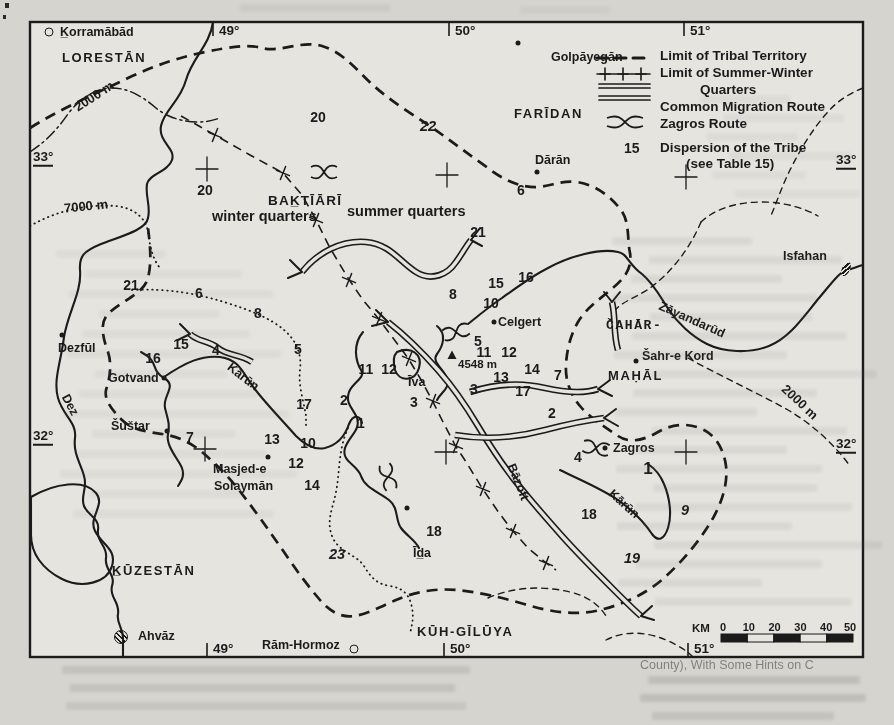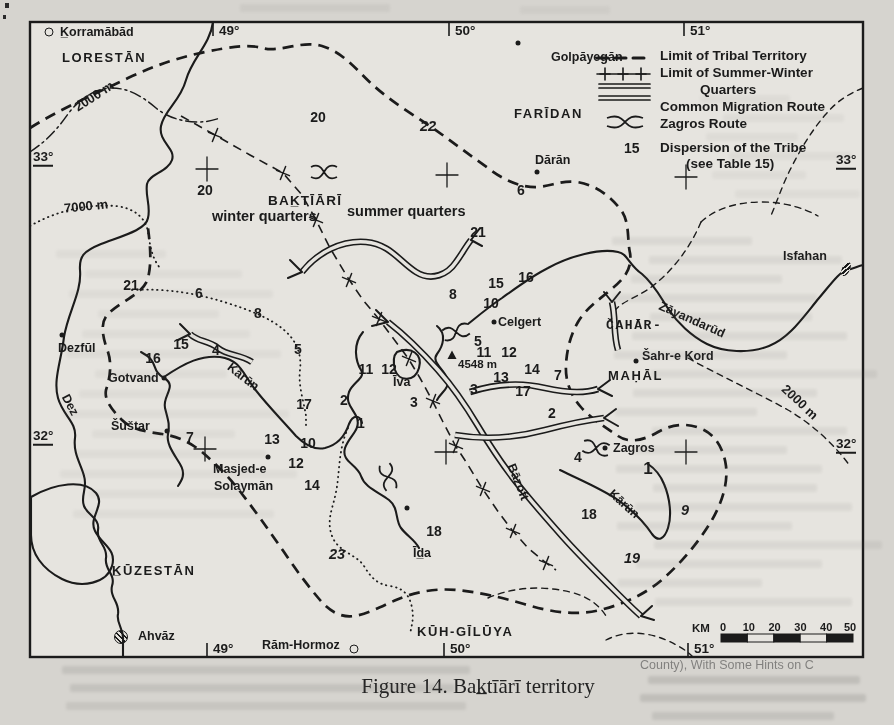--- a/index.html
+++ b/index.html
@@ -218,21 +218,20 @@
       <rect x="106.6" y="2" width="26.4" height="8" fill="var(--ink)" stroke="var(--ink)"></rect>
     </svg>
   <span class="stick" style="left: 33px;">0</span>
       <span class="stick" style="left: 58.8px;">10</span>
       <span class="stick" style="left: 84.6px;">20</span>
       <span class="stick" style="left: 110.4px;">30</span>
       <span class="stick" style="left: 136.2px;">40</span>
       <span class="stick" style="left: 160px;">50</span>
     </div>
 
-  <div id="caption">Figure 14.  Bak̲tīārī territory</div>
 
   <div class="ghost-frag" id="ghostfrag" style="left: 640px; top: 658px;">County), With Some Hints on C</div>
   <div class="speck" style="left:5px;top:3px;width:4px;height:5px"></div>
   <div class="speck" style="left:3px;top:15px;width:3px;height:4px"></div>
 
   <div id="labels-layer">
       <div class="lbl region al" style="left: 62px; top: 57px;">LORESTĀN</div>
       <div class="lbl region al" style="left: 502px; top: 113px; padding-left: 12px;">FARĪDAN</div>
       <div class="lbl region al" style="left: 606px; top: 325px; font-family: Liberation Mono, monospace;">ČAHĀR-</div>
       <div class="lbl region al" style="left: 608px; top: 375px;">MAḤĀL</div>
@@ -241,21 +240,21 @@
       <div class="lbl tribe al" style="left: 268px; top: 201px;">BAK̲TĪĀRĪ</div>
       <div class="lbl zone al" style="left: 212px; top: 216px;">winter quarters</div>
       <div class="lbl zone al" style="left: 347px; top: 211px;">summer quarters</div>
       <div class="lbl place al" style="left: 60px; top: 32px;">K̲orramābād</div>
       <div class="lbl place al" style="left: 527px; top: 57px; margin-left: 24px;">Golpāyegān</div>
       <div class="lbl place al" style="left: 535px; top: 160px;">Dārān</div>
       <div class="lbl place al" style="left: 783px; top: 256px;">Isfahan</div>
       <div class="lbl place al" style="left: 642px; top: 356px; text-align: center;">Šahr-e Kord</div>
       <div class="lbl place al" style="left: 613px; top: 448px;">Zagros</div>
       <div class="lbl place al" style="left: 498px; top: 322px;">Celgert</div>
-      <div class="lbl place al" style="left: 393px; top: 382px; text-align: center;">Īva</div>
+      <div class="lbl place al" style="left: 408px; top: 382px; text-align: center;">Īva</div>
       <div class="lbl place al" style="left: 58px; top: 348px;">Dezfūl</div>
       <div class="lbl place al" style="left: 108px; top: 378px;">Gotvand</div>
       <div class="lbl place al" style="left: 111px; top: 426px;">Šuštar</div>
       <div class="lbl place al" style="left: 213px; top: 469px;">Masjed-e</div>
       <div class="lbl place al" style="left: 214px; top: 486px;">Solaymān</div>
       <div class="lbl place al" style="left: 413px; top: 508px; margin-top: 45px;">Īd̲a</div>
       <div class="lbl place al" style="left: 138px; top: 636px;">Ahvāz</div>
       <div class="lbl place al" style="left: 262px; top: 645px;">Rām-Hormoz</div>
       <div class="lbl river" style="left: 70px; top: 405px; transform: translate(-50%, -50%) rotate(62deg);">Dez</div>
       <div class="lbl river" style="left: 243px; top: 377px; transform: translate(-50%, -50%) rotate(38deg);">Kārūn</div>

